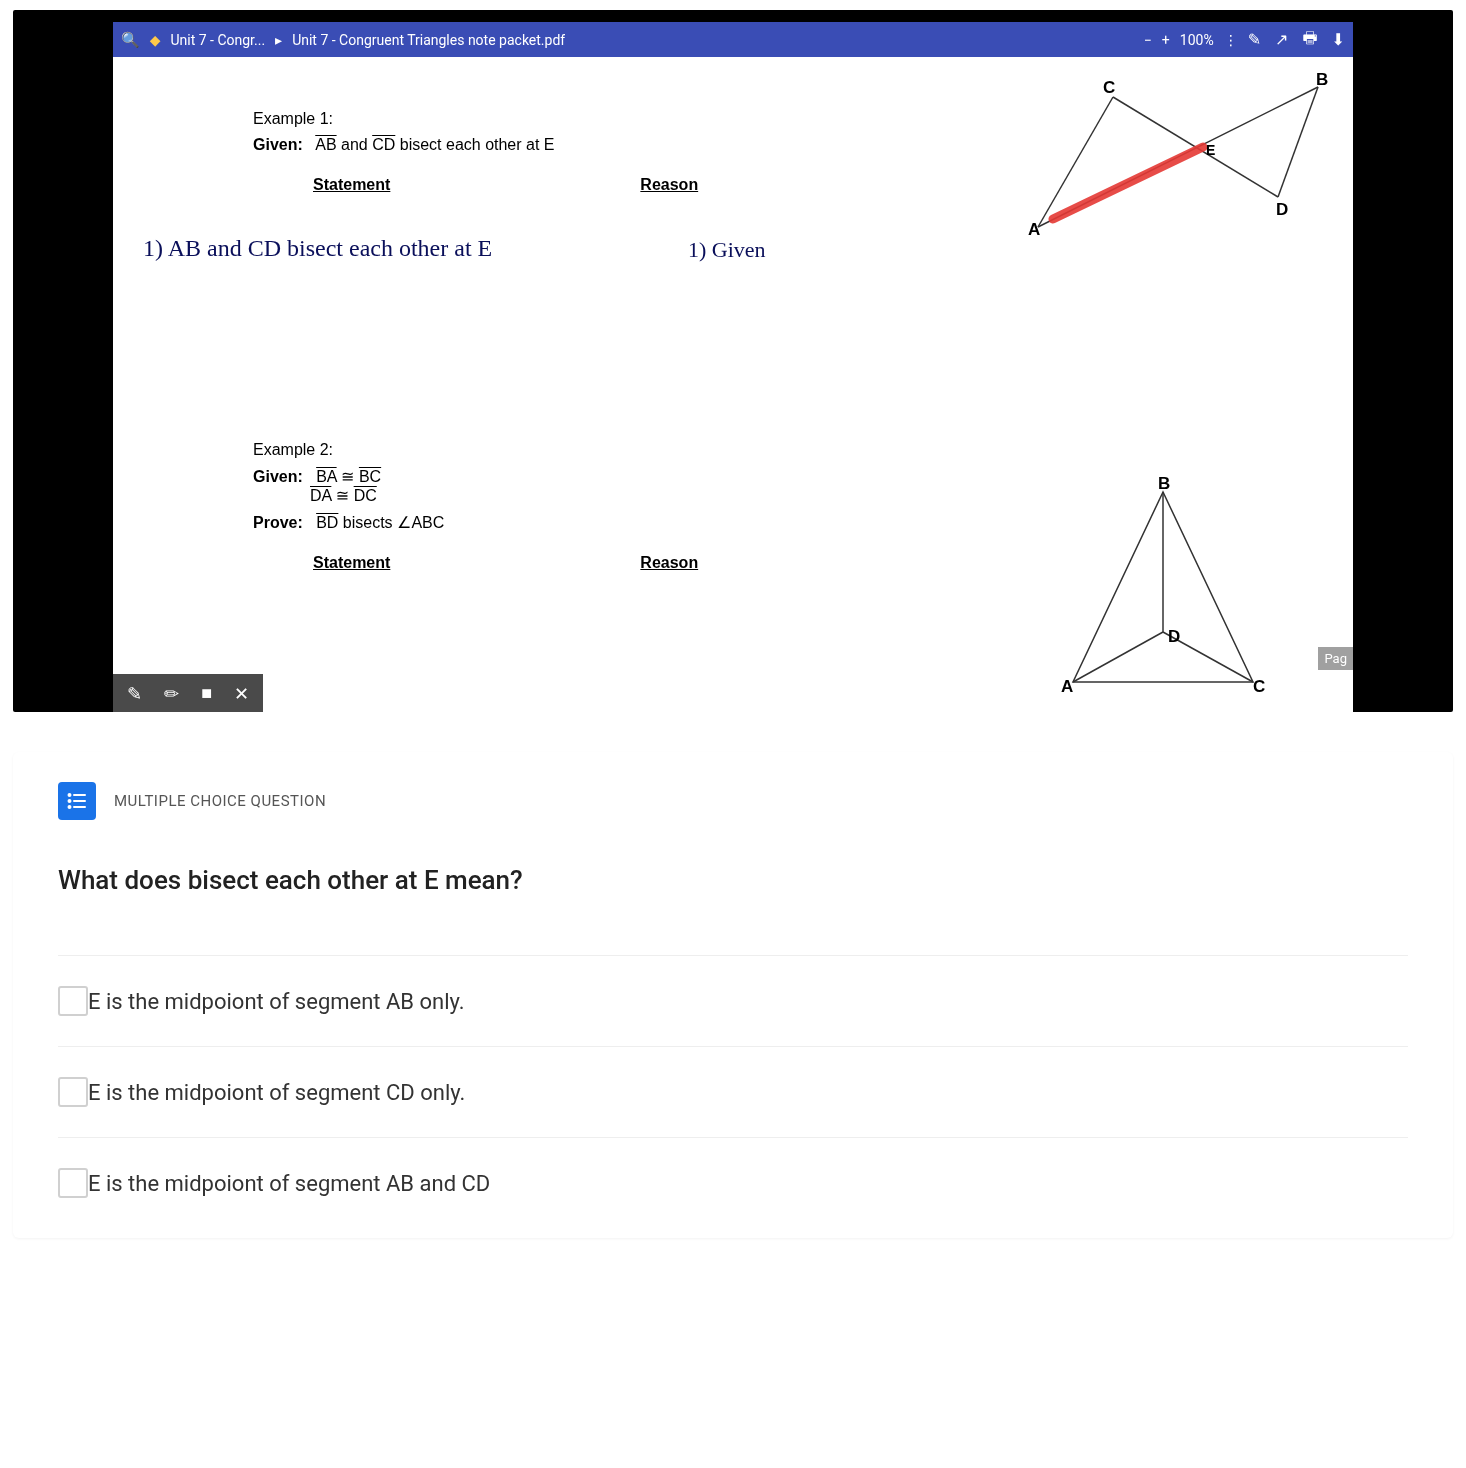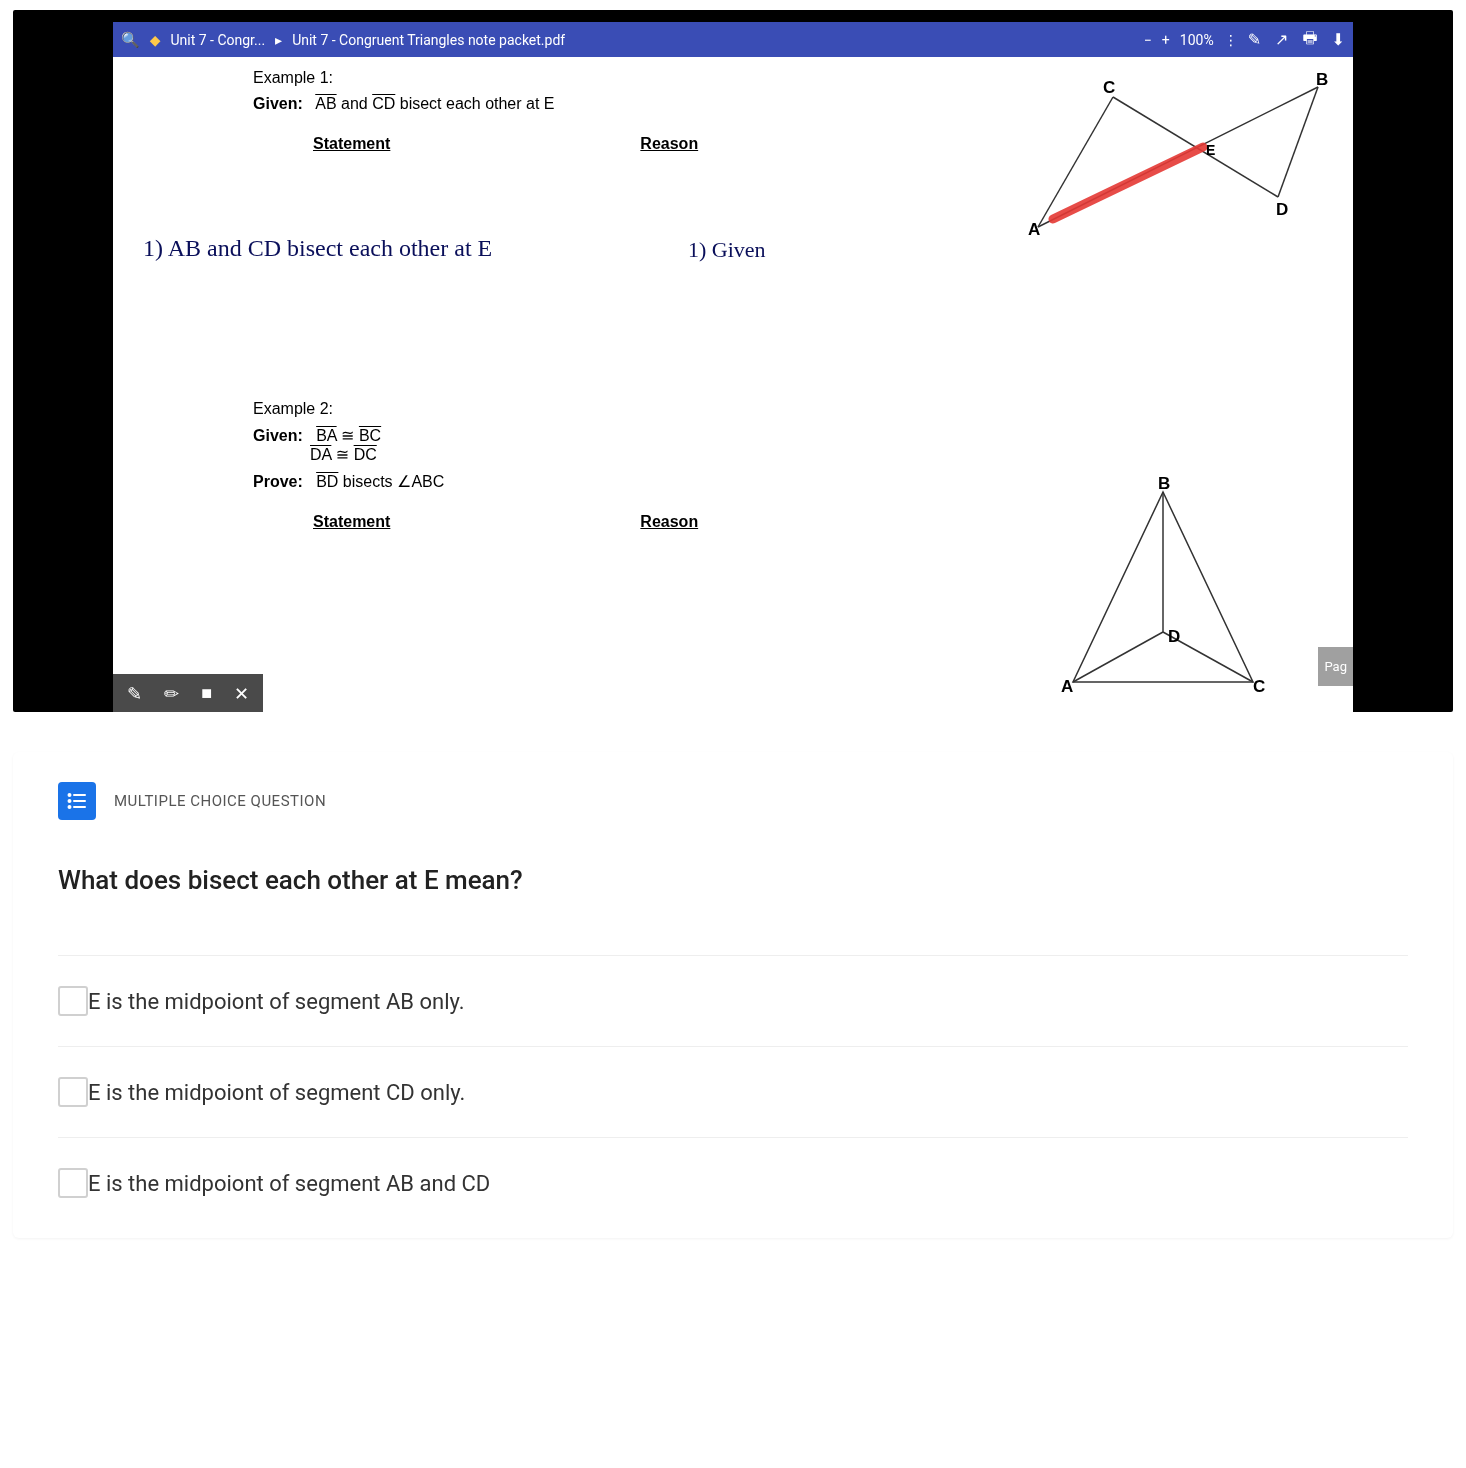--- a/index.html
+++ b/index.html
@@ -32,21 +32,21 @@
   .pdf-toolbar .sep { margin: 0 2px; }
   .pdf-toolbar .zoom-controls { margin-left: auto; display: flex; align-items: center; gap: 10px; }
   .pdf-toolbar .tool-icons { display: flex; align-items: center; gap: 14px; font-size: 16px; }
 
   .doc-page {
     background: #fff;
     position: relative;
     min-height: 655px;
     overflow: hidden;
   }
-  .ex-block { padding: 12px 30px 0 140px; font-size: 16px; color: #000; font-family: Arial, sans-serif; }
+  .ex-block { padding: 12px 30px 0 140px; font-size: 16px; color: #000; font-family: Arial, sans-serif; margin-top: 41px; }
   .ex-block .ex-label { font-weight: normal; }
   .ex-block .given-line, .ex-block .prove-line { font-weight: normal; margin-top: 8px; }
   .ex-block strong { font-weight: bold; }
   .overline { text-decoration: overline; }
   .ang { font-style: italic; }
   .headers { display: flex; gap: 250px; margin-top: 22px; font-weight: bold; text-decoration: underline; }
   .headers span:first-child { margin-left: 60px; }
 
   .handwriting {
     font-family: 'Comic Sans MS', 'Bradley Hand', cursive;
@@ -97,21 +97,21 @@
     font-size: 18px;
   }
   .anno-toolbar .anno-btn { cursor: pointer; }
   .page-badge {
     position: absolute;
     right: 0;
     top: 590px;
     background: #a0a0a0;
     color: #fff;
     font-size: 13px;
-    padding: 12px 6px;
+    padding: 4px 6px;
   }
 
   
   .question-card {
     background: #fff;
     border-radius: 6px;
     box-shadow: 0 1px 3px rgba(0,0,0,0.05);
     padding: 30px 45px 10px 45px;
   }
   .mc-header { display: flex; align-items: center; gap: 18px; margin-bottom: 45px; }

